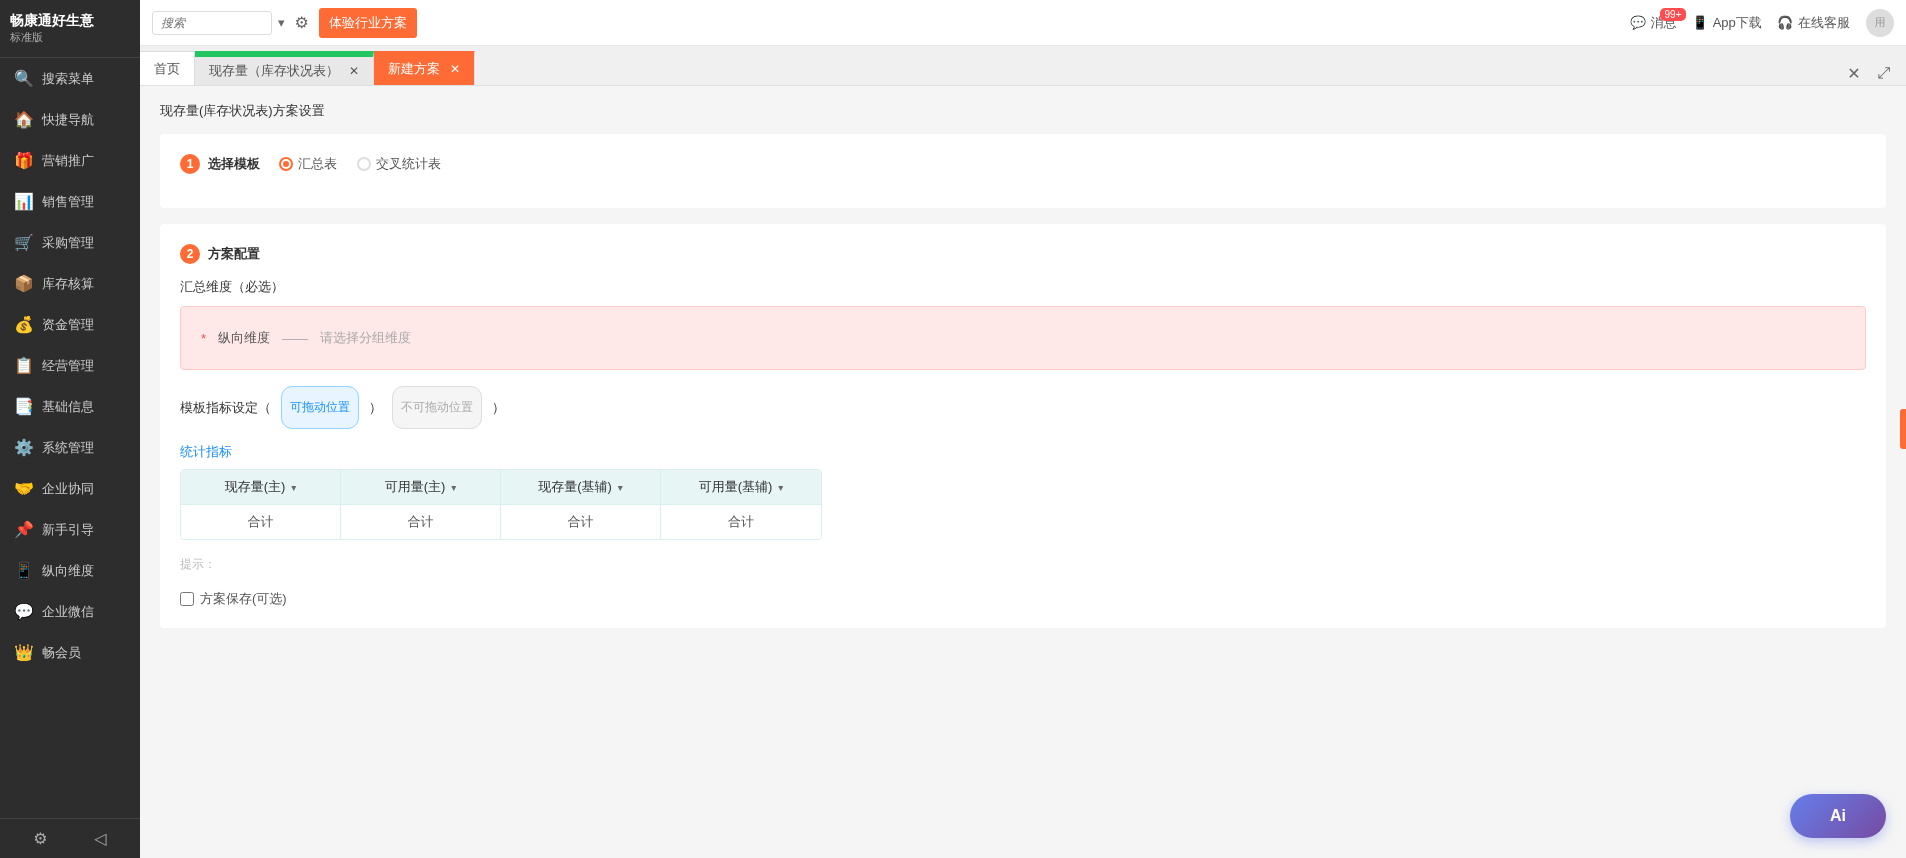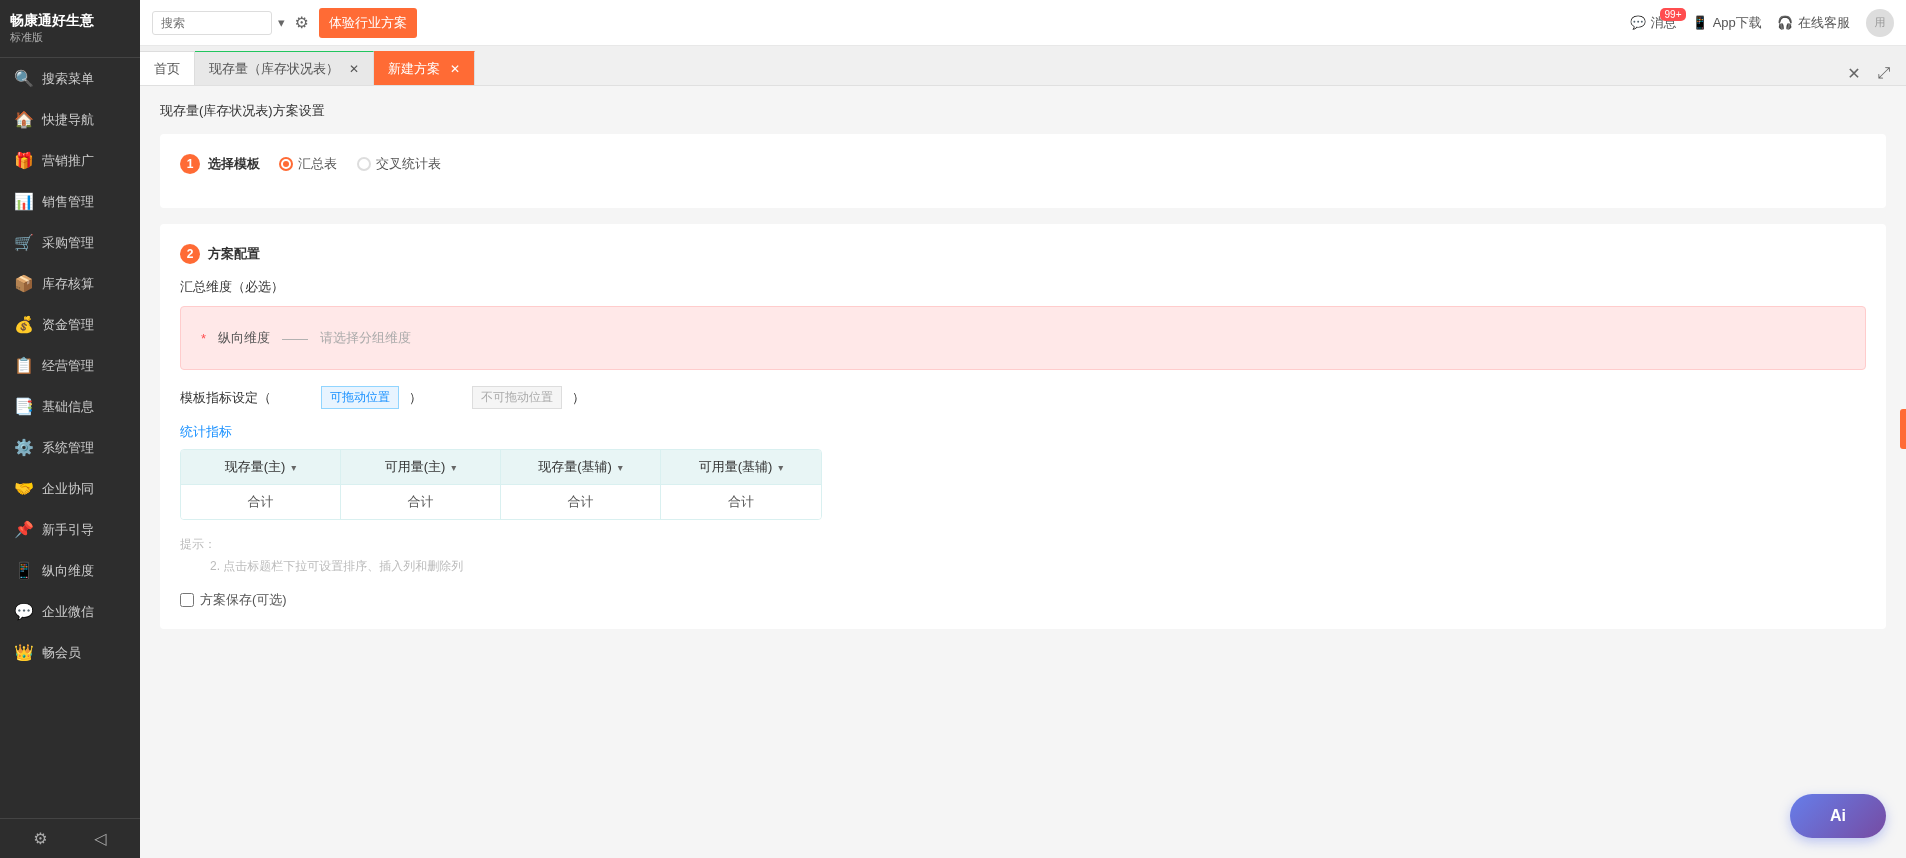--- a/index.html
+++ b/index.html
@@ -145,21 +145,21 @@
     .tab {
       display: flex;
       align-items: center;
       gap: 6px;
       padding: 8px 14px;
       cursor: pointer;
       font-size: 13px;
       color: #555;
       background: #e8e8e8;
       border-right: 1px solid #ddd;
-      border-top: 1px solid #22c55e;
+      border-top: 6px solid #22c55e;
       height: 34px;
     }
     .tab.active {
       background: #ff6b35;
       color: #fff;
       border-top: 1px solid #ff6b35;
     }
     .tab .tab-close {
       font-size: 12px;
       cursor: pointer;
@@ -299,25 +299,24 @@
       font-size: 13px;
       color: #333;
       margin-bottom: 8px;
       display: flex;
       align-items: center;
       gap: 10px;
     }
     .indicator-tag {
       display: inline-flex;
       align-items: center;
-      padding: 2px 8px;
-      border-radius: 0;
+      padding: 12px 8px;
+      border-radius: 11px;
       font-size: 12px;
       gap: 4px;
-      margin-left: 40px;
     }
     .indicator-tag.draggable {
       background: #e8f4ff;
       color: #1890ff;
       border: 1px solid #91d5ff;
     }
     .indicator-tag.non-draggable {
       background: #f5f5f5;
       color: #aaa;
       border: 1px solid #ddd;
@@ -561,21 +560,21 @@
   <div class="sidebar-bottom">
     <span class="btn">⚙</span>
     <span class="btn">◁</span>
   </div>
 </div>
 
 <div class="right-panel">
 
   <div class="topbar">
     <div class="topbar-search">
-      <input type="text" style="color: rgb(153, 153, 153);" placeholder="搜索">
+      <input type="text" style="color: rgb(153, 153, 153); font-style: italic;" placeholder="搜索">
       <span class="topbar-dropdown">▾</span>
     </div>
     <span class="topbar-gear">⚙</span>
     <button class="topbar-trial-btn">体验行业方案</button>
     <div class="topbar-spacer"></div>
     <div class="topbar-right">
       <div class="topbar-msg">
         <span>💬</span>
         <span>消息</span>
         <span class="badge">99+</span>
@@ -682,23 +681,20 @@
             <div class="stats-data-cell">合计</div>
             <div class="stats-data-cell">合计</div>
           </div>
         </div>
       </div>
 
       <div class="tips-section">
         <div class="tip-item">
           <span>提示：</span>
         </div>
-        <div class="tip-item">
-          <span style="margin-left: 30px;">2. 点击标题栏下拉可设置排序、插入列和删除列</span>
-        </div>
       </div>
 
       <div class="save-option">
         <input type="checkbox" class="save-checkbox" style="">
         <span>方案保存(可选)</span>
       </div>
     </div>
   </div>
 
 

